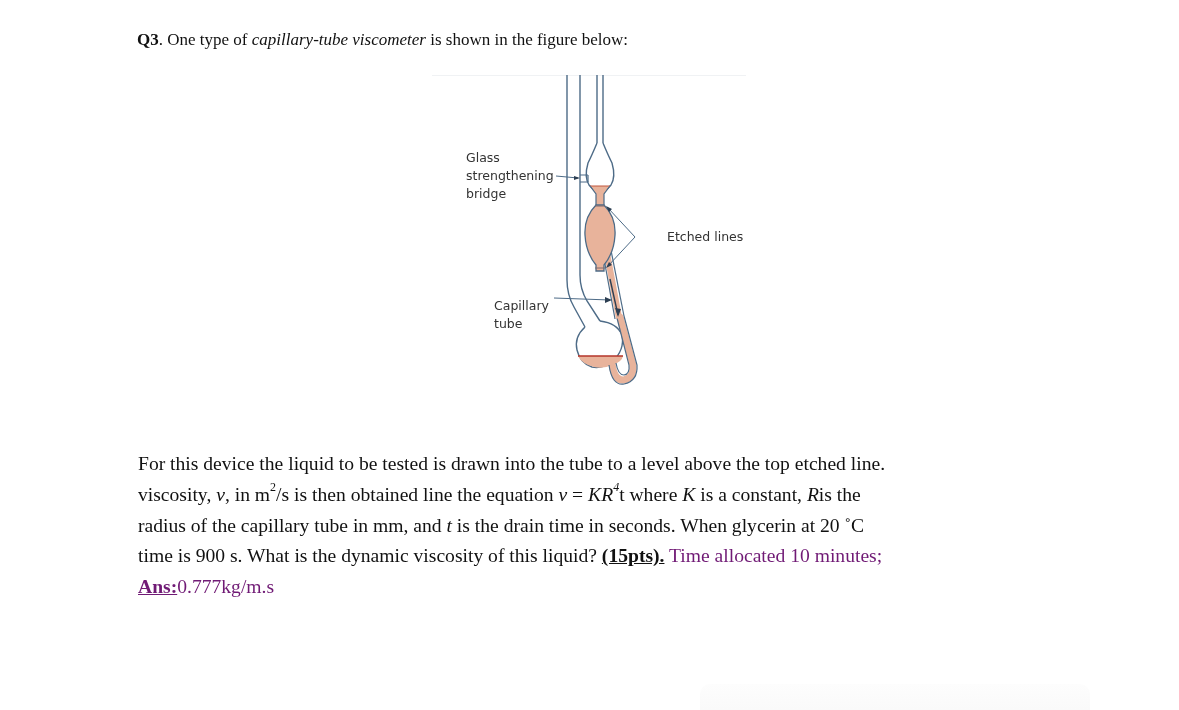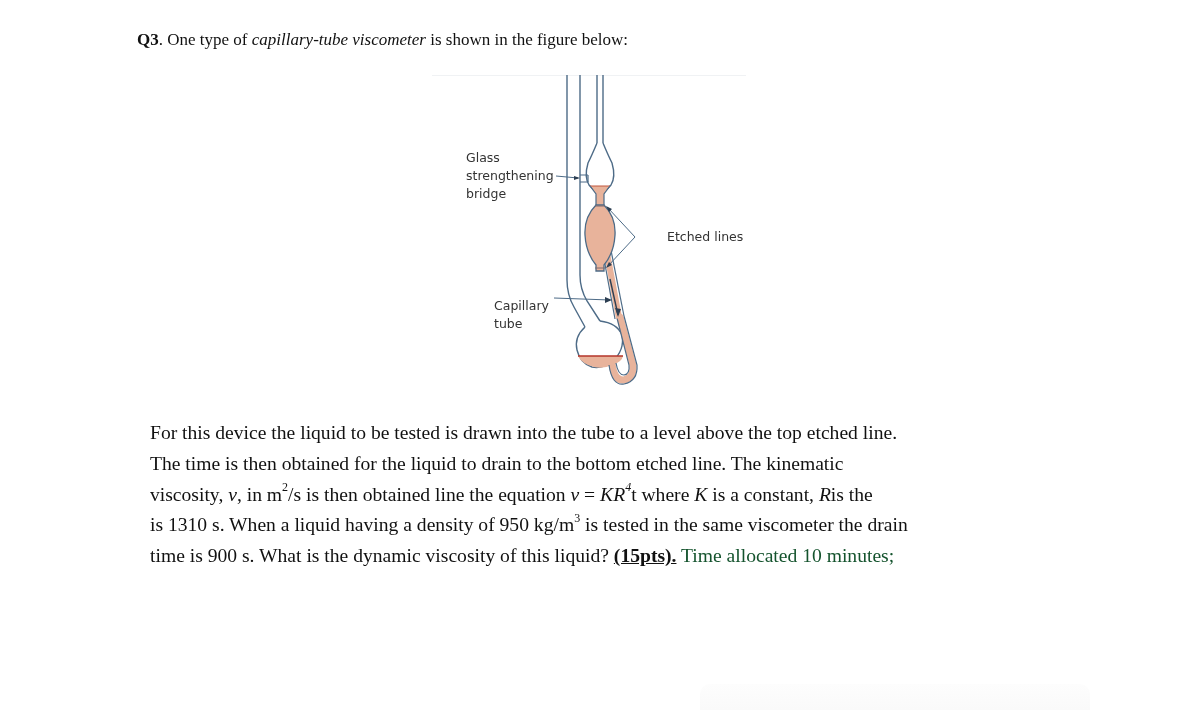--- a/index.html
+++ b/index.html
@@ -55,39 +55,38 @@
       text-align: left;
       white-space: nowrap;
     }
     .lbl-bridge { left: 34px; top: 74px; width: 90px; }
     .lbl-etched { left: 207px; top: 153px; text-align: center; margin-left: 28px; }
     .lbl-capillary { left: 62px; top: 222px; width: 60px; }
 
     .paragraph {
       position: absolute;
       left: 138px;
-      top: 418px;
+      top: 449px;
       width: 910px;
       font-size: 19.6px;
       line-height: 30.8px;
-      margin-left: 12px;
     }
     .para-line {
       display: block;
       white-space: nowrap;
     }
     .paragraph i { font-style: italic; }
     .paragraph sup {
       font-size: 12px;
       line-height: 0;
       position: relative;
       top: -2px;
       vertical-align: super;
     }
-    .red { color: #14532d; }
+    .red { color: #701a75; }
     .bold { font-weight: bold; text-decoration: underline; }
 
     .bottom-shade {
       position: absolute;
       left: 700px;
       top: 684px;
       width: 390px;
       height: 26px;
       background: linear-gradient(#fdfdfd, #fafafa);
       border-radius: 10px 10px 0 0;
@@ -163,19 +162,19 @@
   </div>
   <div class="fig-label lbl-etched">Etched lines</div>
   <div class="fig-label lbl-capillary">
     <div>Capillary</div>
     <div>tube</div>
   </div>
 </div>
 
 <div class="paragraph">
   <span class="para-line">For this device the liquid to be tested is drawn into the tube to a level above the top etched line.</span>
-  <span class="para-line">The time is then obtained for the liquid to drain to the bottom etched line. The kinematic</span>
   <span class="para-line"><span>viscosity, </span><i>v</i><span>, in m</span><sup>2</sup><span>/s is then obtained line the equation </span><i>v</i><span> = </span><i>KR</i><sup><i>4</i></sup><span>t where </span><i>K</i><span> is a constant, </span><i>R</i><span>is the</span></span>
-  <span class="para-line"><span>is 1310 s. When a liquid having a density of 950 kg/m</span><sup>3</sup><span> is tested in the same viscometer the drain</span></span>
+  <span class="para-line"><span>radius of the capillary tube in mm, and </span><i>t</i><span> is the drain time in seconds. When glycerin at 20 ˚C</span></span>
   <span class="para-line"><span>time is 900 s. What is the dynamic viscosity of this liquid? </span><span class="bold">(15pts).</span><span class="red"> Time allocated 10 minutes;</span></span>
+  <span class="para-line red"><span class="bold">Ans:</span><span>0.777kg/m.s</span></span>
 </div>
 
 <div class="bottom-shade"></div>
 
 </body></html>

